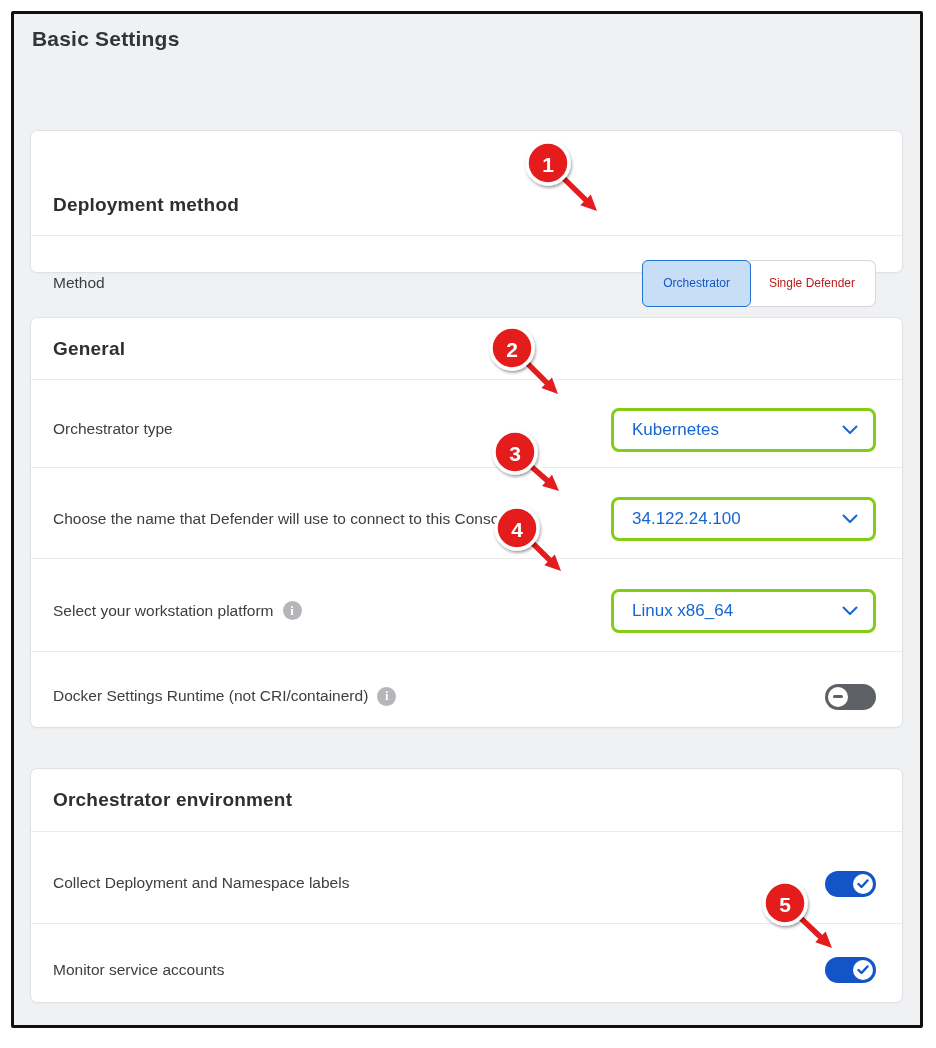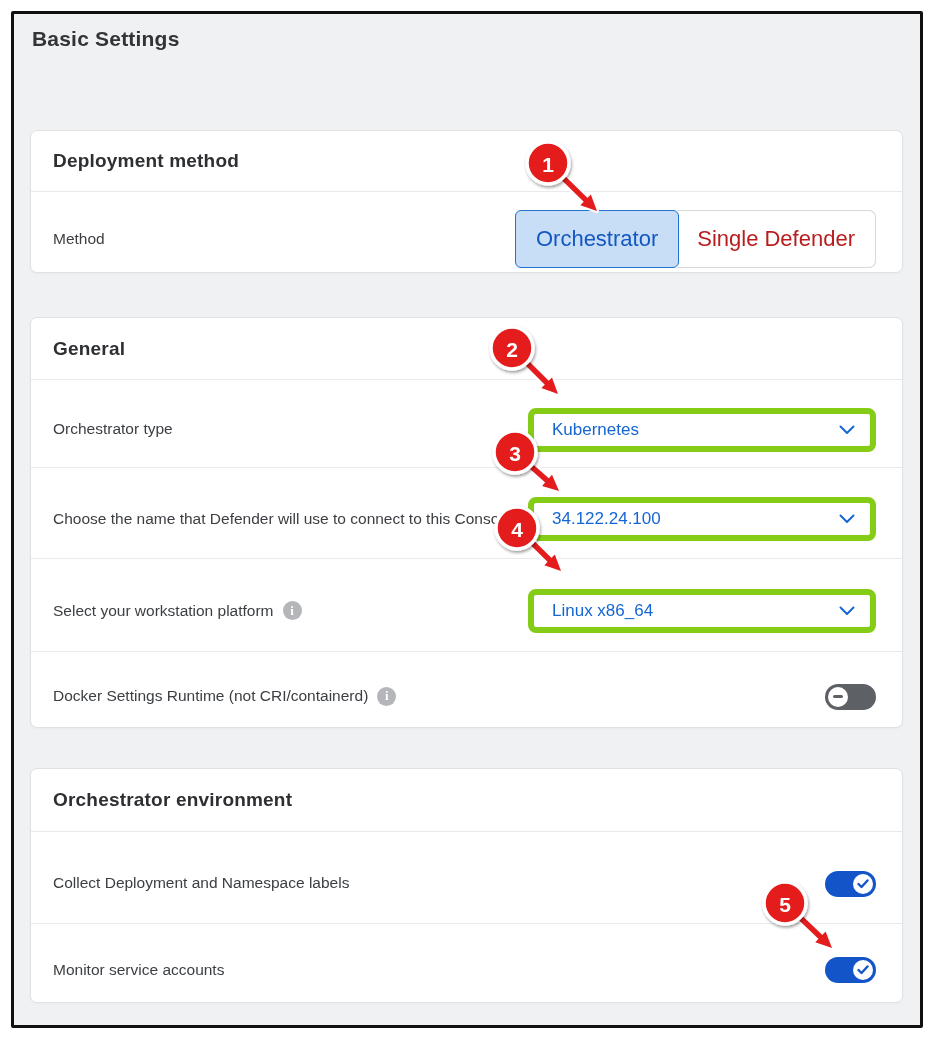--- a/index.html
+++ b/index.html
@@ -18,55 +18,55 @@
     box-shadow:0 1px 2px rgba(0,0,0,0.03);
   }
   #card-deployment { top:130px; height:143px; }
   #card-general    { top:317px; height:411px; }
   #card-env        { top:768px; height:235px; }
 
   .card-header {
     display:flex; align-items:center; padding:0 22px;
     font-size:19px; font-weight:700; color:#2d2f32; letter-spacing:.2px;
   }
-  #card-deployment .card-header { height:60px; }
+  #card-deployment .card-header { height:60px;margin-top:44px; }
   #card-general .card-header    { height:61px; }
   #card-env .card-header        { height:62px; }
 
   .row {
     display:flex; align-items:center; justify-content:space-between;
     padding:12px 26px 0 22px; border-top:1px solid #e9eaeb;
   }
   .row-label {
     font-size:15.5px; color:#3b3e42; line-height:1.55; max-width:500px;
     display:flex; align-items:center;
   }
   
   .h-83{height:83px}.h-88{height:88px}.h-91{height:91px}.h-93{height:93px}
   .h-78{height:78px}.h-81{height:81px}.h-92{height:92px}
 
   
   .seg { display:flex; align-items:center; }
   .seg-btn {
-    height:58px; display:flex; align-items:center; padding:0 20px;
-    font-size:22px; cursor:pointer; white-space:nowrap;
+    height:47px; display:flex; align-items:center; padding:0 20px;
+    font-size:12px; cursor:pointer; white-space:nowrap;
   }
   .seg-btn.selected {
     background:#c8ddf6; border:1.5px solid #2271d3; border-radius:6px;
     color:#1358c2; position:relative; z-index:1;
   }
   .seg-btn.unselected {
     background:#ffffff; border:1px solid #d5d7da; border-left:none;
     border-radius:0 7px 7px 0; color:#b91c1c; margin-left:-2px;
   }
 
   
   .dropdown {
-    width:348px; height:44px; background:#fff;
-    border:6px solid #84cc16; border-radius:8px;
+    width:265px; height:44px; background:#fff;
+    border:3px solid #84cc16; border-radius:8px;
     display:flex; align-items:center; justify-content:space-between;
     padding:0 15px 0 18px; cursor:pointer; flex:none;
   }
   .dd-value { font-size:17px; color:#1566d2; }
   .chevron { flex:none; }
 
   
   .info-icon {
     width:19px; height:19px; border-radius:50%; background:#b4b6ba;
     color:#fff; font-family:"Liberation Serif", serif; font-weight:700;

